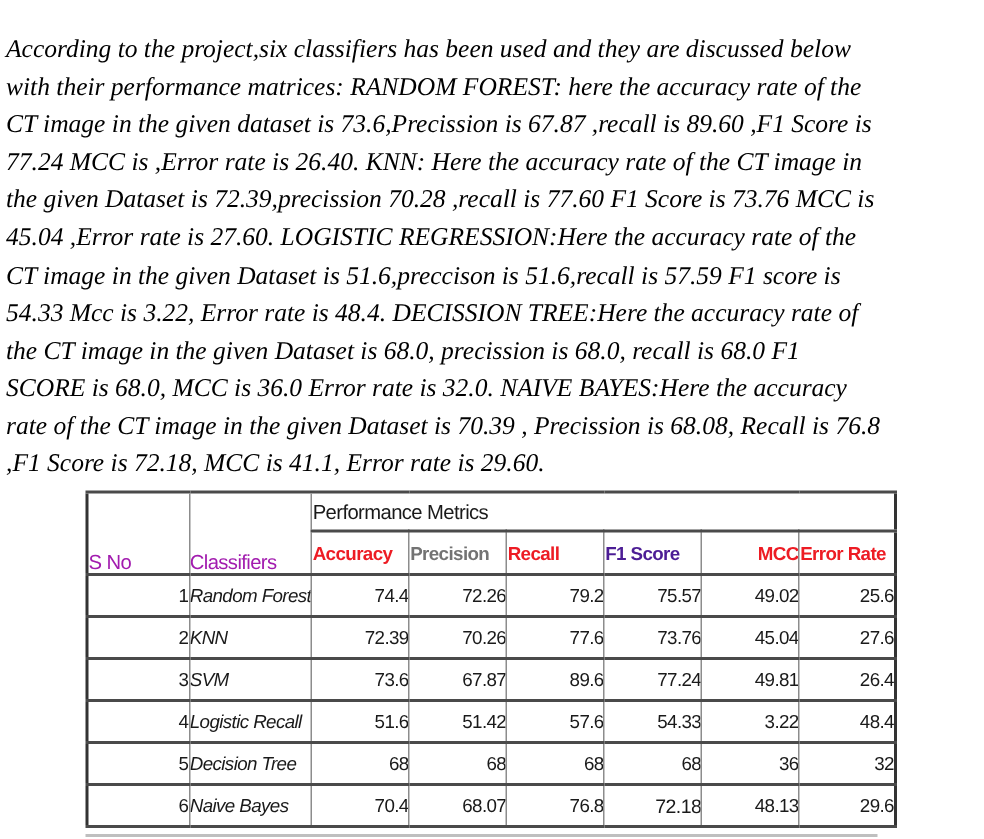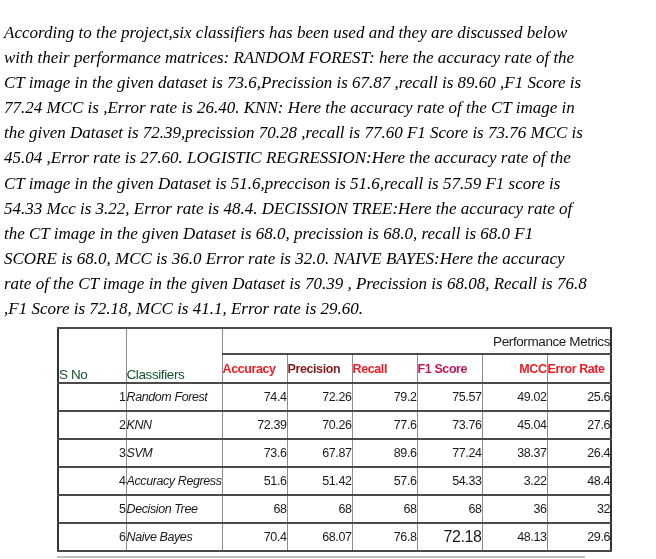--- a/index.html
+++ b/index.html
@@ -42,26 +42,26 @@
   tr.header1 { height:26px; }
   tr.header2 { height:29px; }
   tbody tr  { height:28px; }
   th.merged {
     vertical-align:bottom;
     text-align:left;
     padding-left:3px;
     padding-bottom:5px;
     font-weight:normal;
     font-size:13.5px;
-    color:#14532d;
+    color:#a21caf;
   }
   th.title {
     font-weight:normal;
     font-size:13.5px;
-    text-align:right;
+    text-align:left;
     color:#1a1a1a;
   }
   th.metric {
     font-weight:bold;
     font-size:12.5px;
     text-align:left;
     padding-left:3px;
     vertical-align:middle;
   }
   td.sno {
@@ -78,21 +78,21 @@
     white-space:nowrap;
     font-style:italic;
   }
   td.val {
     text-align:right;
     padding-right:3px;
     font-size:12.5px;
     color:#1a1a1a;
     margin-left:28px;
   }
-  td.val.lg { font-size:16px; }
+  td.val.lg { font-size:13px; }
   .ghost-line {
     position:absolute;
     left:57px; top:556px;
     width:528px; height:2px;
     background:#bfbfbf;
   }
 </style>
 </head>
 <body>
 
@@ -124,23 +124,23 @@
           <col style="width:64px">
       </colgroup>
       <thead>
         <tr class="header1">
           <th class="merged" rowspan="2">S No</th>
           <th class="merged" rowspan="2">Classifiers</th>
           <th class="title" colspan="6">Performance Metrics</th>
         </tr>
         <tr class="header2">
           <th class="metric" style="color: rgb(237, 28, 36);">Accuracy</th>
-          <th class="metric" style="color: #7f1d1d;">Precision</th>
+          <th class="metric" style="color: #737373;">Precision</th>
           <th class="metric" style="color: rgb(237, 28, 36);">Recall</th>
-          <th class="metric" style="color: #be185d;">F1 Score</th>
+          <th class="metric" style="color: #4c1d95;">F1 Score</th>
           <th class="metric" style="color: rgb(237, 28, 36); text-align: right;">MCC</th>
           <th class="metric" style="color: rgb(237, 28, 36);">Error Rate</th>
         </tr>
       </thead>
       <tbody>
           <tr>
             <td class="sno">1</td>
             <td class="name">Random Forest</td>
             <td class="val">74.4</td>
             <td class="val">72.26</td>
@@ -159,26 +159,26 @@
             <td class="val">45.04</td>
             <td class="val">27.6</td>
           </tr>
           <tr>
             <td class="sno">3</td>
             <td class="name">SVM</td>
             <td class="val">73.6</td>
             <td class="val">67.87</td>
             <td class="val">89.6</td>
             <td class="val">77.24</td>
-            <td class="val">38.37</td>
+            <td class="val">49.81</td>
             <td class="val">26.4</td>
           </tr>
           <tr>
             <td class="sno">4</td>
-            <td class="name">Accuracy Regress</td>
+            <td class="name">Logistic Recall</td>
             <td class="val">51.6</td>
             <td class="val">51.42</td>
             <td class="val">57.6</td>
             <td class="val">54.33</td>
             <td class="val">3.22</td>
             <td class="val">48.4</td>
           </tr>
           <tr>
             <td class="sno">5</td>
             <td class="name">Decision Tree</td>

